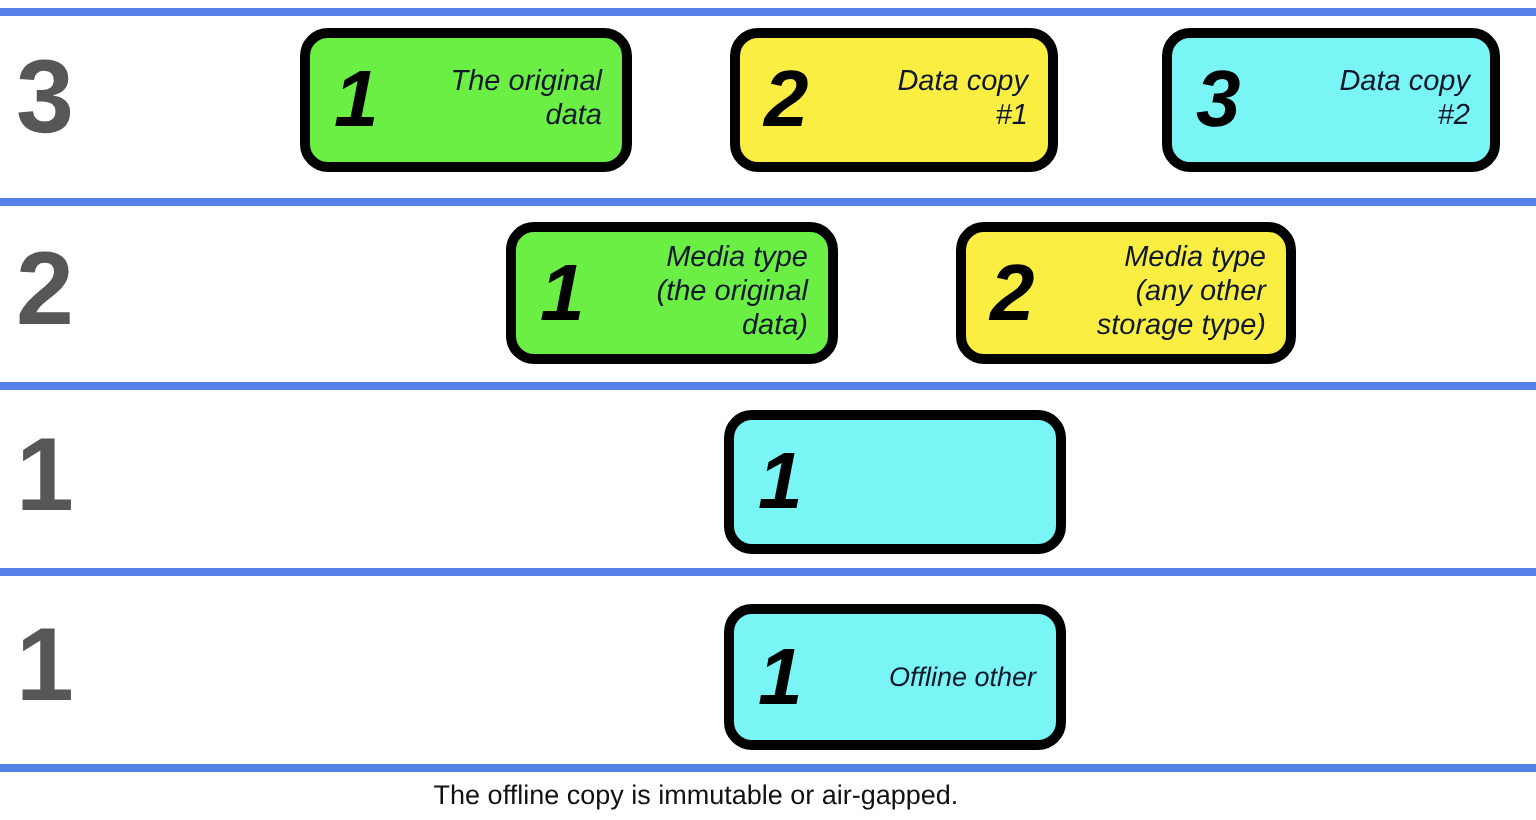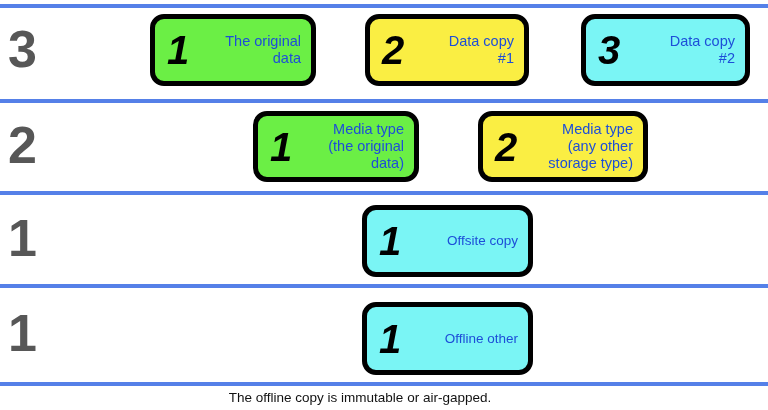--- a/index.html
+++ b/index.html
@@ -49,35 +49,36 @@
     font-weight: bold;
     font-style: italic;
     color: #000000;
     line-height: 1;
     flex: 0 0 auto;
     font-family: "Liberation Sans", sans-serif;
   }
   .card .label {
     flex: 1 1 auto;
     text-align: right;
-    color: #1d4ed8;
+    color: #0f172a;
     font-size: 14.5px;
     line-height: 1.16;
     font-family: "Liberation Sans", sans-serif;
     white-space: pre-line;
     padding-left: 6px;
+    font-style: italic;
   }
   .card.green  { background: #6bef45; }
   .card.yellow { background: #faee43; }
   .card.cyan   { background: #7af5f5; }
   .card.single-line .label { font-size: 13.5px; }
 
   .footer-caption {
     position: absolute;
-    left: 16px;
+    left: 4px;
     width: 688px;
     text-align: center;
     color: #111111;
     font-size: 13.5px;
     font-family: "Liberation Sans", sans-serif;
   }
 </style>
 </head>
 <body>
 
@@ -122,21 +123,20 @@
     <span class="num">2</span>
     <span class="label">Media type
 (any other
 storage type)</span>
   </div>
 
   <div class="row-number" style="top:212px;">1</div>
 
   <div class="card cyan single-line" style="left:362px; top:205px; width:171px; height:72px;">
     <span class="num">1</span>
-    <span class="label">Offsite copy</span>
   </div>
 
   <div class="row-number" style="top:307px;">1</div>
 
   <div class="card cyan single-line" style="left:362px; top:302px; width:171px; height:73px;">
     <span class="num">1</span>
     <span class="label">Offline other</span>
   </div>
 
   <div class="footer-caption" style="top:390px;">The offline copy is immutable or air-gapped.</div>

